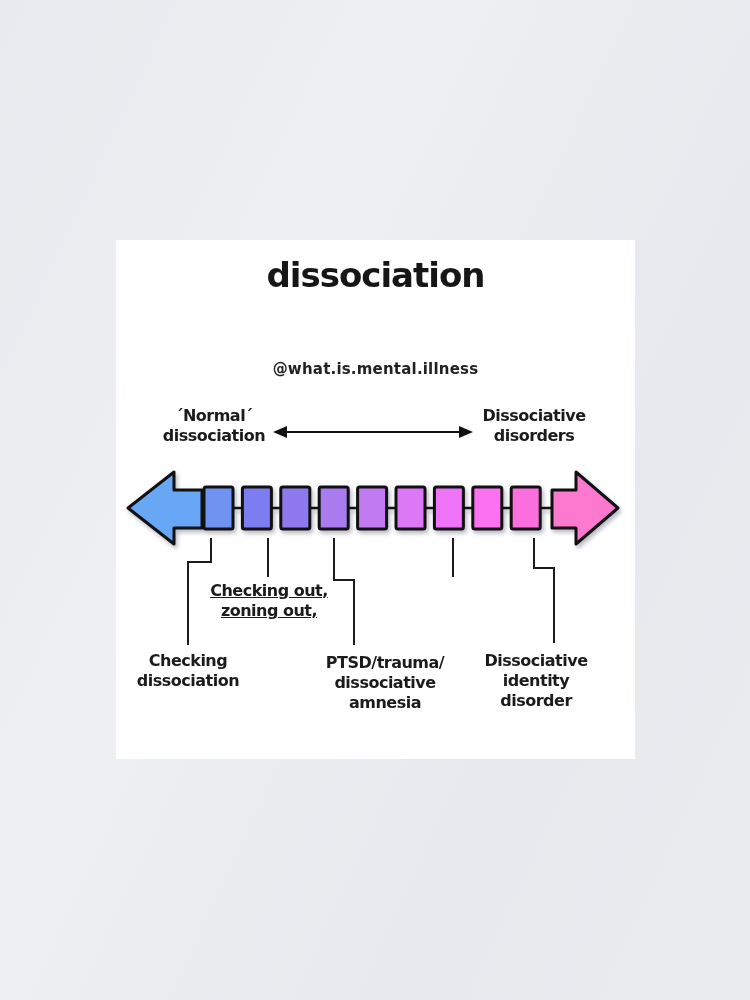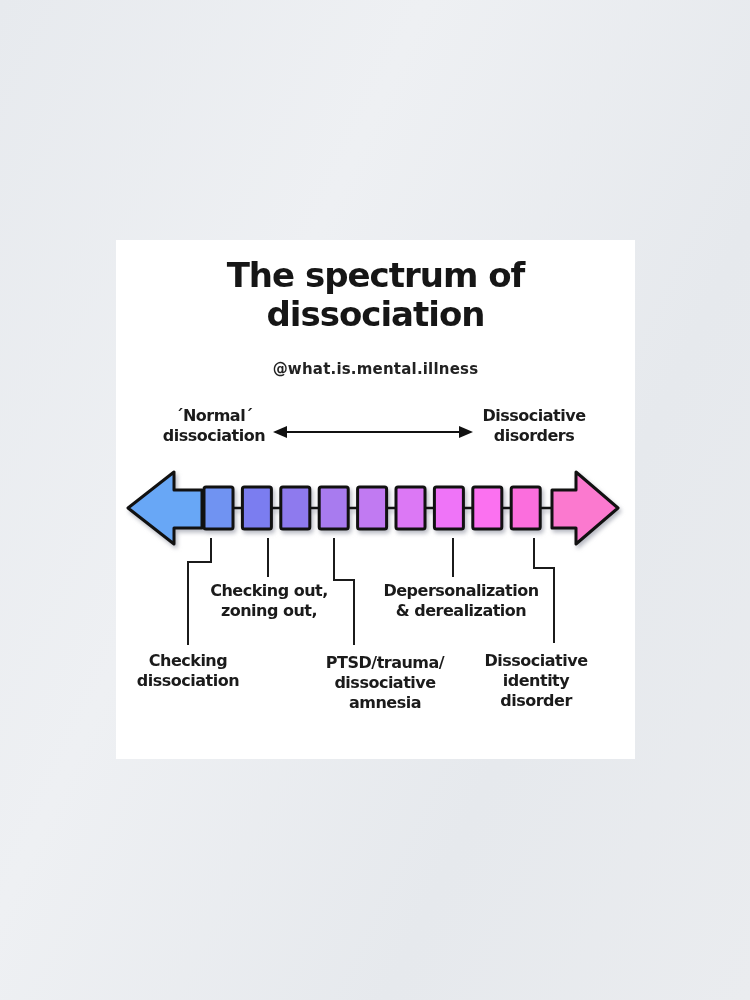--- a/index.html
+++ b/index.html
@@ -24,41 +24,40 @@
     letter-spacing:0.2px; color:#222;
   }
   .lbl {
     position:absolute; transform:translateX(-50%);
     text-align:center; font-size:16px; font-weight:bold;
     letter-spacing:-0.5px; line-height:1.24;
     white-space:pre-line; color:#1b1b1b;
   }
   .axis-left  { left:98px;  top:166px; }
   .axis-right { left:418px; top:166px; }
-  .co-checking { left:153px; top:341px; }
+  .co-checking { left:153px; top:341px;text-decoration:underline; }
   .co-deperson { left:345px; top:341px; }
   .co-everyday { left:72px;  top:411px; }
   .co-ptsd     { left:233px; top:413px;margin-left:36px; }
   .co-did      { left:420px; top:411px; }
   svg.diagram { position:absolute; left:0; top:0; width:519px; height:519px; }
   .shapes { filter:drop-shadow(2.5px 3px 2px rgba(125,130,145,0.55)); }
   .shapes polygon, .shapes rect { stroke:#111; stroke-width:3; stroke-linejoin:round; }
   .centerline { stroke:#111; stroke-width:2.5; }
   .connectors polyline { fill:none; stroke:#1b1b1b; stroke-width:2; }
   .range-arrow line { stroke:#111; stroke-width:2; }
   .range-arrow polygon { fill:#111; }
 </style>
 </head>
 <body>
 
 <div class="stage">
   <div class="poster">
 
     <div class="title">
-      <div>The spectrum of</div>
       <div>dissociation</div>
     </div>
 
     <div class="handle">@what.is.mental.illness</div>
 
     <div class="lbl axis-left">´Normal´
 dissociation</div>
     <div class="lbl axis-right">Dissociative
 disorders</div>
 
@@ -90,22 +89,20 @@
             <rect x="318.4" y="247" width="29" height="42" rx="2" fill="#ef74f8"></rect>
             <rect x="356.8" y="247" width="29" height="42" rx="2" fill="#fb71f0"></rect>
             <rect x="395.2" y="247" width="29" height="42" rx="2" fill="#fb6edd"></rect>
           </g>
         <polygon points="436,250 460,250 460,232 502,268 460,304 460,288 436,288" fill="#fb79cf"></polygon>
       </g>
     </svg>
 
     <div class="lbl co-checking">Checking out,
 zoning out,</div>
-    <div class="lbl co-deperson">Depersonalization
-&amp; derealization</div>
     <div class="lbl co-everyday">Checking
 dissociation</div>
     <div class="lbl co-ptsd">PTSD/trauma/
 dissociative
 amnesia</div>
     <div class="lbl co-did">Dissociative
 identity disorder</div>
 
   </div>
 </div>

